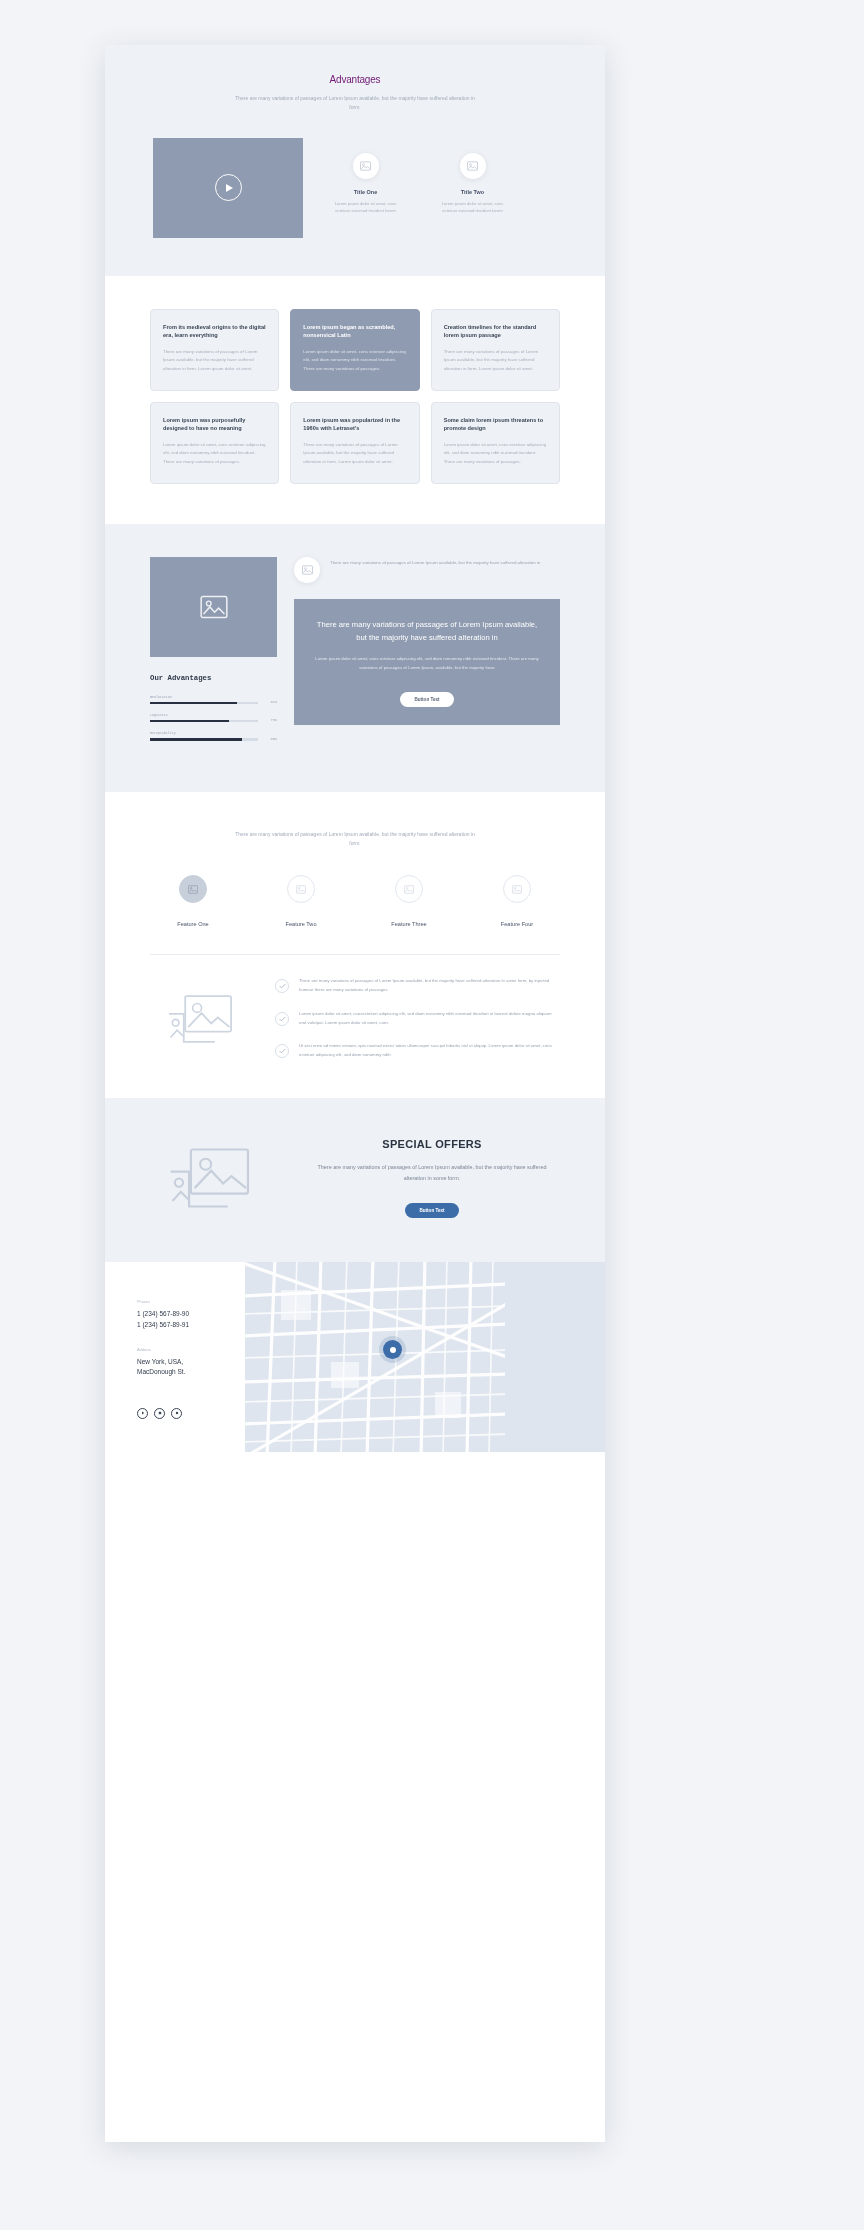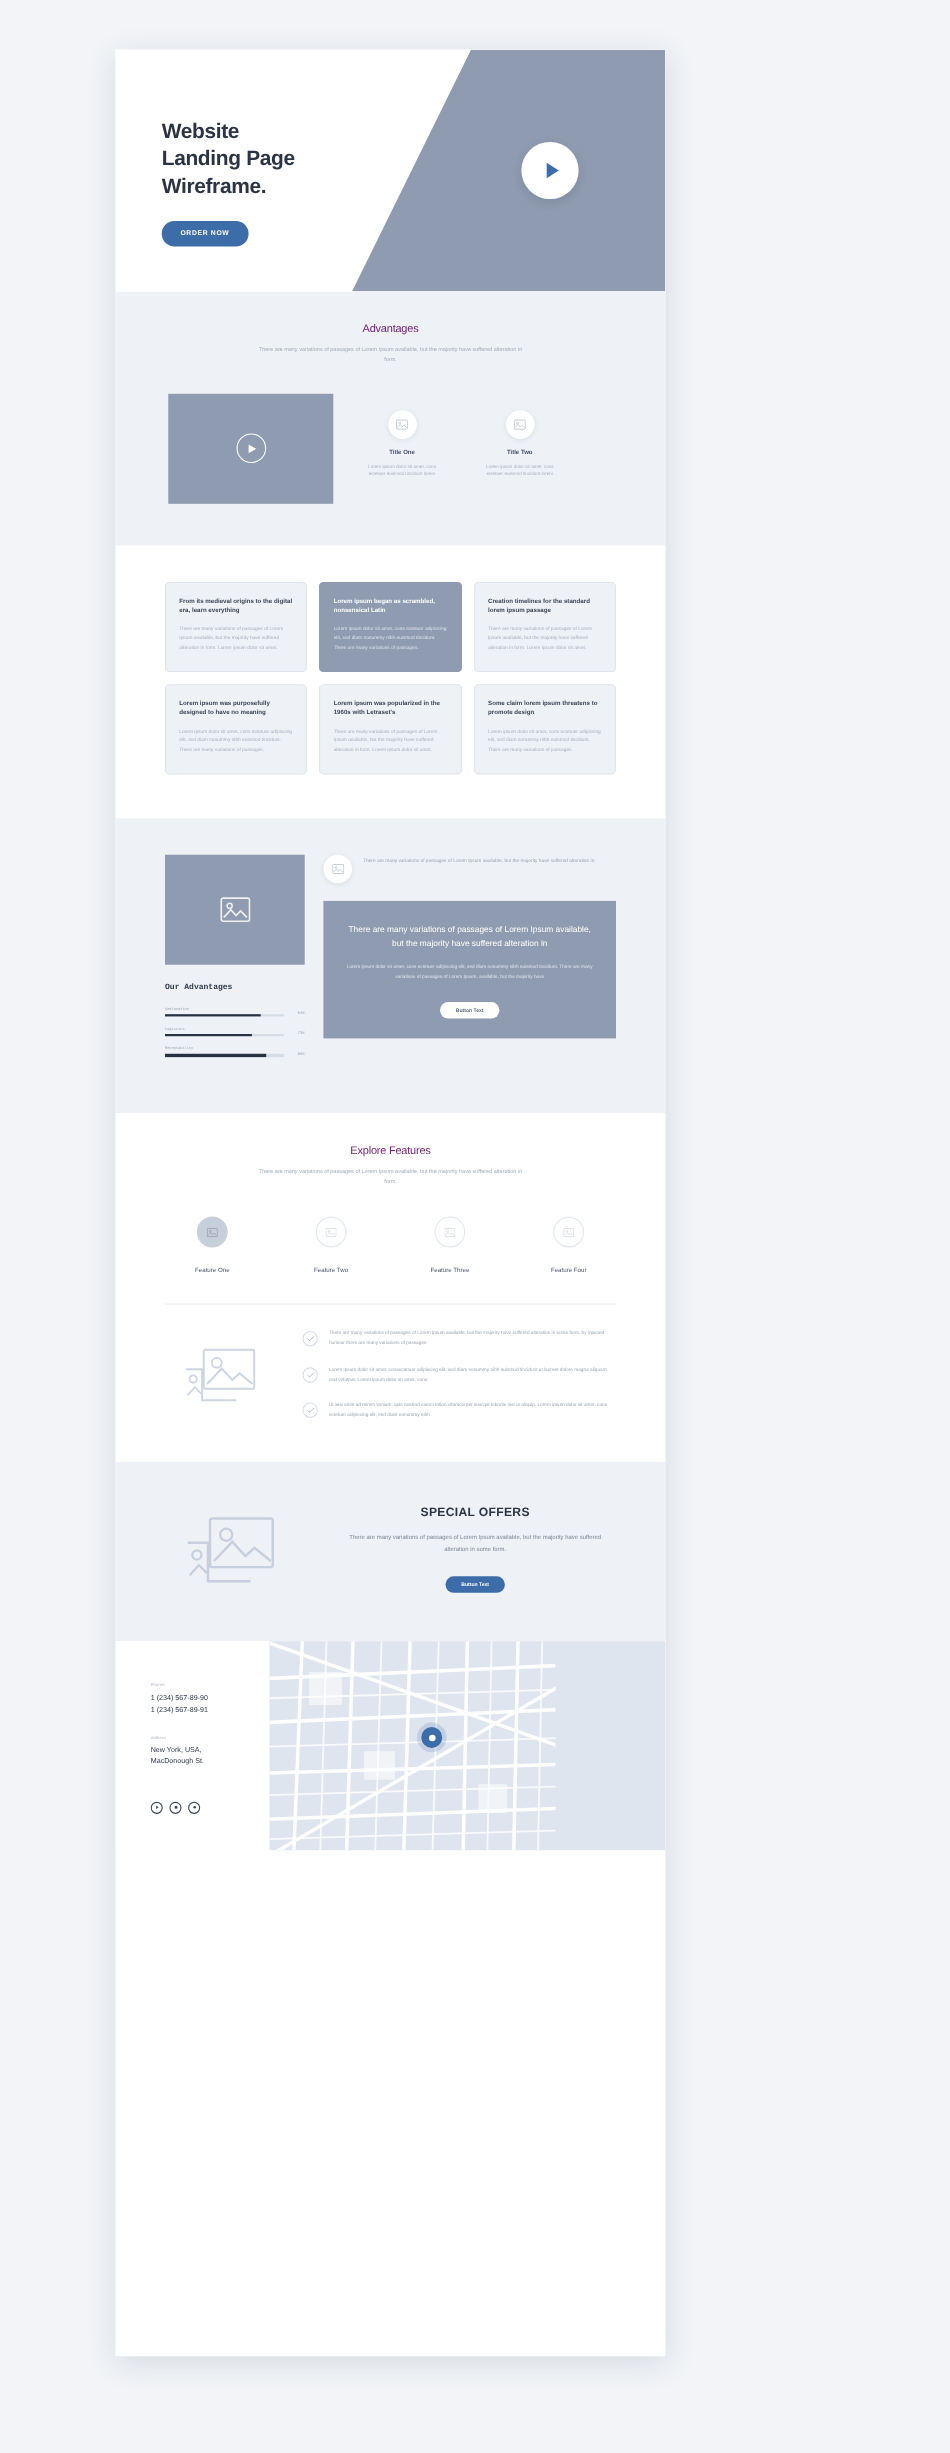--- a/index.html
+++ b/index.html
@@ -153,34 +153,20 @@
     box-shadow:0 0 0 4px rgba(60,109,168,.18);
   }
   .pin-dot { width:6px;height:6px;border-radius:50%;background:#fff; }
   svg { display:block; }
 </style>
 </head>
 <body>
 
 <div class="page">
 
-  <section class="hero">
-    <div class="hero-shape"></div>
-    <div class="play-circle">
-      <div class="play-tri"></div>
-    </div>
-    <div class="hero-text">
-      <div class="hero-title">
-        <div>Website</div>
-        <div>Landing Page</div>
-        <div>Wireframe.</div>
-      </div>
-      <button class="hero-btn">ORDER NOW</button>
-    </div>
-  </section>
 
   <section class="sec-grey">
     <div class="sec-head">
       <h2 class="sec-title">Advantages</h2>
       <p class="sec-sub">There are many variations of passages of Lorem Ipsum available, but the majority have suffered alteration in form.</p>
     </div>
     <div class="adv-row">
       <div class="adv-video">
         <div class="vid-ring">
           <div class="vid-tri"></div>
@@ -300,21 +286,20 @@
           <h3>There are many variations of passages of Lorem Ipsum available, but the majority have suffered alteration in</h3>
           <p>Lorem ipsum dolor sit amet, cons ectetuer adipiscing elit, sed diam nonummy nibh euismod tincidunt. There are many variations of passages of Lorem Ipsum, available, but the majority have</p>
           <button class="btn-pill btn-white">Button Text</button>
         </div>
       </div>
     </div>
   </section>
 
   <section class="sec-white">
     <div class="sec-head">
-      <h2 class="sec-title">Explore Features</h2>
       <p class="sec-sub">There are many variations of passages of Lorem Ipsum available, but the majority have suffered alteration in form.</p>
     </div>
 
     <div class="feat-row">
       <div class="feat on">
         <div class="feat-ring">
           <svg width="10" height="9" viewBox="0 0 24 20">
               <rect x="1" y="1" width="22" height="18" rx="1.5" fill="none" stroke="#8e99aa" stroke-width="1.6"></rect>
               <circle cx="7.5" cy="7" r="2" fill="none" stroke="#8e99aa" stroke-width="1.4"></circle>
               <path d="M3 16l5.5-6 4 4.5L16 11l5 5" fill="none" stroke="#8e99aa" stroke-width="1.5"></path>

